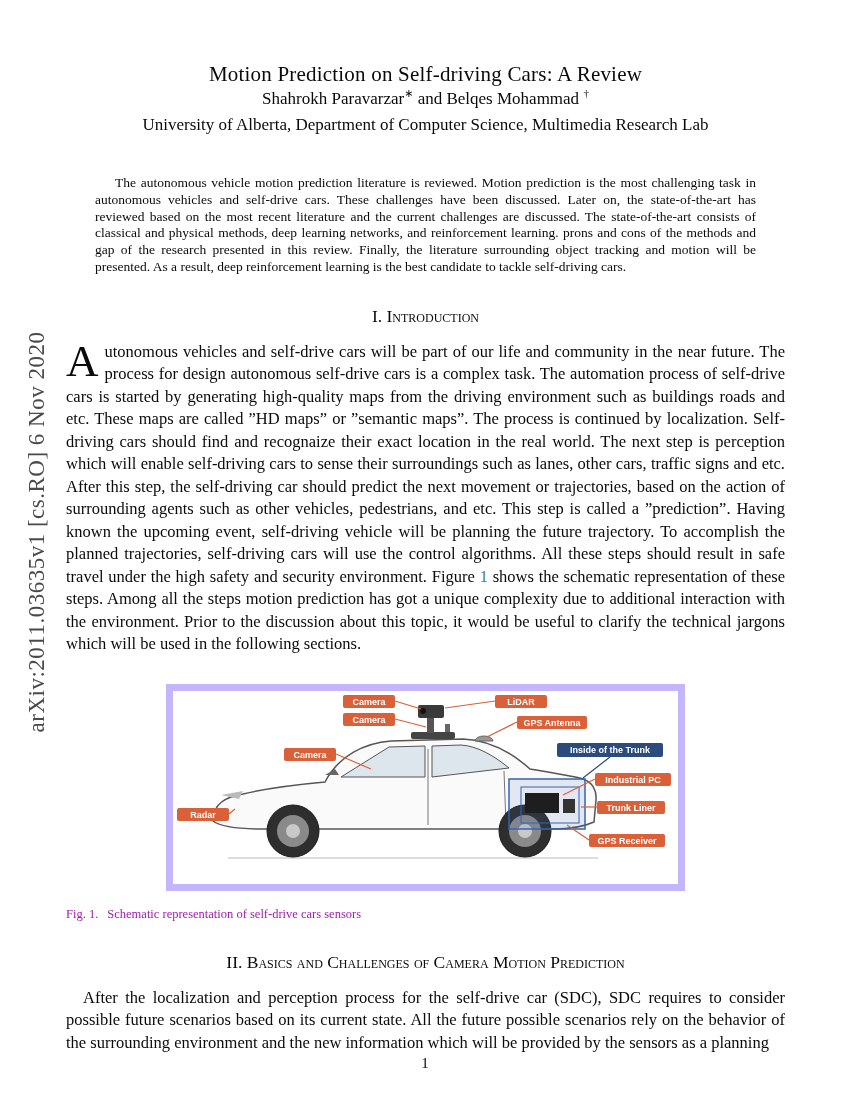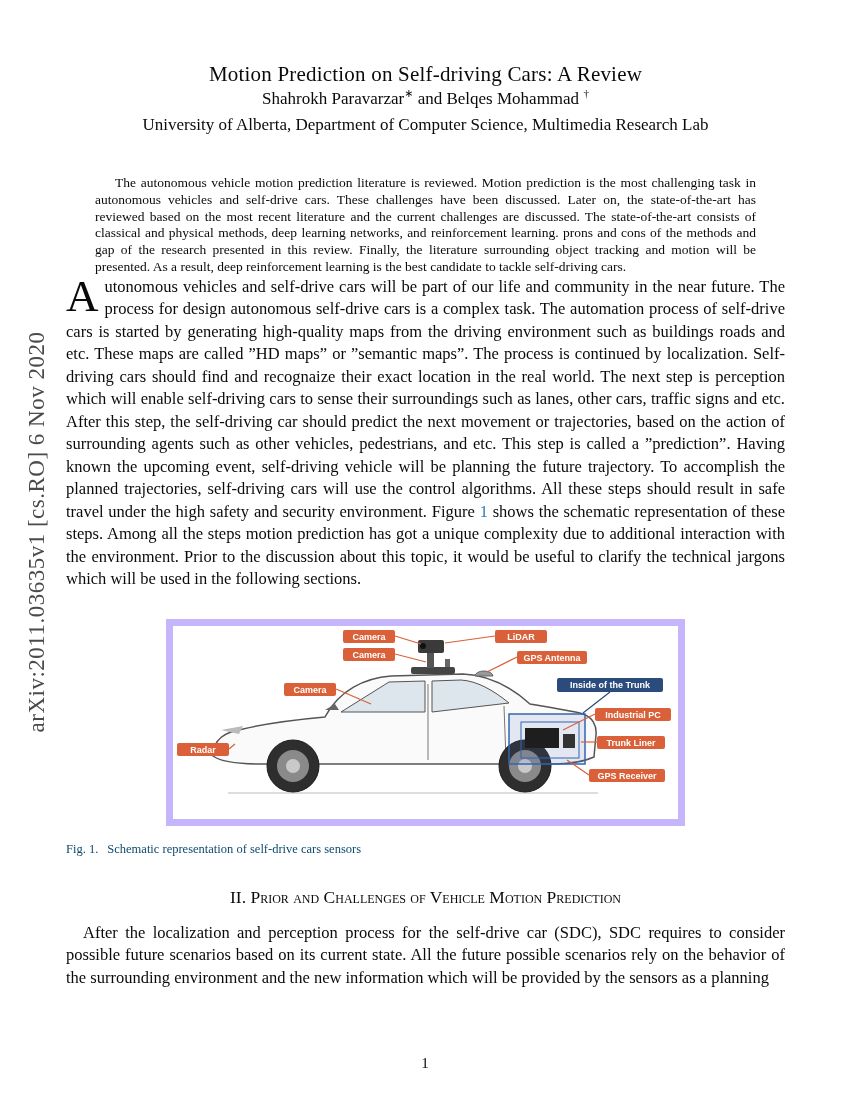--- a/index.html
+++ b/index.html
@@ -89,21 +89,21 @@
     margin: 0 auto;
     border: 7px solid #c4b5fd;
     background: #ffffff;
     line-height: 0;
   }
   figcaption.fig-caption {
     margin-top: 16px;
     font-size: 12.5px;
     line-height: 15px;
     text-align: left;
-    color: #0c4a6e;
+    color: #a21caf;
   }
   .caption-tag { margin-right: 9px; }
   .section2-para { margin-top: 0; }
   .page-number {
     position: absolute;
     bottom: 28px;
     left: 0;
     width: 850px;
     text-align: center;
     font-size: 15px;
@@ -129,20 +129,21 @@
 
     <div class="authors-line"><span>Shahrokh Paravarzar</span><sup class="mark">∗</sup><span> and </span><span>Belqes Mohammad </span><sup class="mark">†</sup></div>
 
     <div class="affiliation-line">University of Alberta, Department of Computer Science, Multimedia Research Lab</div>
 
 
     <div class="abstract-block">
       <p class="abstract-text">The autonomous vehicle motion prediction literature is reviewed. Motion prediction is the most challenging task in autonomous vehicles and self-drive cars. These challenges have been discussed. Later on, the state-of-the-art has reviewed based on the most recent literature and the current challenges are discussed. The state-of-the-art consists of classical and physical methods, deep learning networks, and reinforcement learning. prons and cons of the methods and gap of the research presented in this review. Finally, the literature surrounding object tracking and motion will be presented. As a result, deep reinforcement learning is the best candidate to tackle self-driving cars.</p>
     </div>
 
+    <h2 class="section-heading">I. Introduction</h2>
 
     <p class="body-text dropcap"><span>Autonomous vehicles and self-drive cars will be part of our life and community in the near future. The process for design autonomous self-drive cars is a complex task. The automation process of self-drive cars is started by generating high-quality maps from the driving environment such as buildings roads and etc. These maps are called ”HD maps” or ”semantic maps”. The process is continued by localization. Self-driving cars should find and recognaize their exact location in the real world. The next step is perception which will enable self-driving cars to sense their surroundings such as lanes, other cars, traffic signs and etc. After this step, the self-driving car should predict the next movement or trajectories, based on the action of surrounding agents such as other vehicles, pedestrians, and etc. This step is called a ”prediction”. Having known the upcoming event, self-driving vehicle will be planning the future trajectory. To accomplish the planned trajectories, self-driving cars will use the control algorithms. All these steps should result in safe travel under the high safety and security environment. Figure </span><a class="figref">1</a><span> shows the schematic representation of these steps. Among all the steps motion prediction has got a unique complexity due to additional interaction with the environment. Prior to the discussion about this topic, it would be useful to clarify the technical jargons which will be used in the following sections.</span></p>
 
     <figure class="sensors-figure">
       <div class="figure-frame">
         <svg width="505" height="193" viewBox="0 0 505 193" xmlns="http://www.w3.org/2000/svg">
           <rect x="0" y="0" width="505" height="193" fill="#ffffff"></rect>
 
           <line x1="55" y1="167" x2="425" y2="167" stroke="#dddddd" stroke-width="2"></line>
 
@@ -221,21 +222,21 @@
             <text class="lbl" x="458" y="119.5">Trunk Liner</text>
 
             <rect x="416" y="143" width="76" height="13" rx="2" fill="#D96038"></rect>
             <text class="lbl" x="454" y="152.5">GPS Receiver</text>
           </g>
         </svg>
       </div>
       <figcaption class="fig-caption"><span class="caption-tag">Fig. 1.</span><span>Schematic representation of self-drive cars sensors</span></figcaption>
     </figure>
 
-    <h2 class="section-heading">II. Prior and Challenges of Vehicle Motion Prediction</h2>
+    <h2 class="section-heading">II. Basics and Challenges of Camera Motion Prediction</h2>
 
     <p class="body-text indent section2-para">After the localization and perception process for the self-drive car (SDC), SDC requires to consider possible future scenarios based on its current state. All the future possible scenarios rely on the behavior of the surrounding environment and the new information which will be provided by the sensors as a planning</p>
 
   </div>
 
   <div class="page-number">1</div>
 
 </div>
 
 </body></html>

